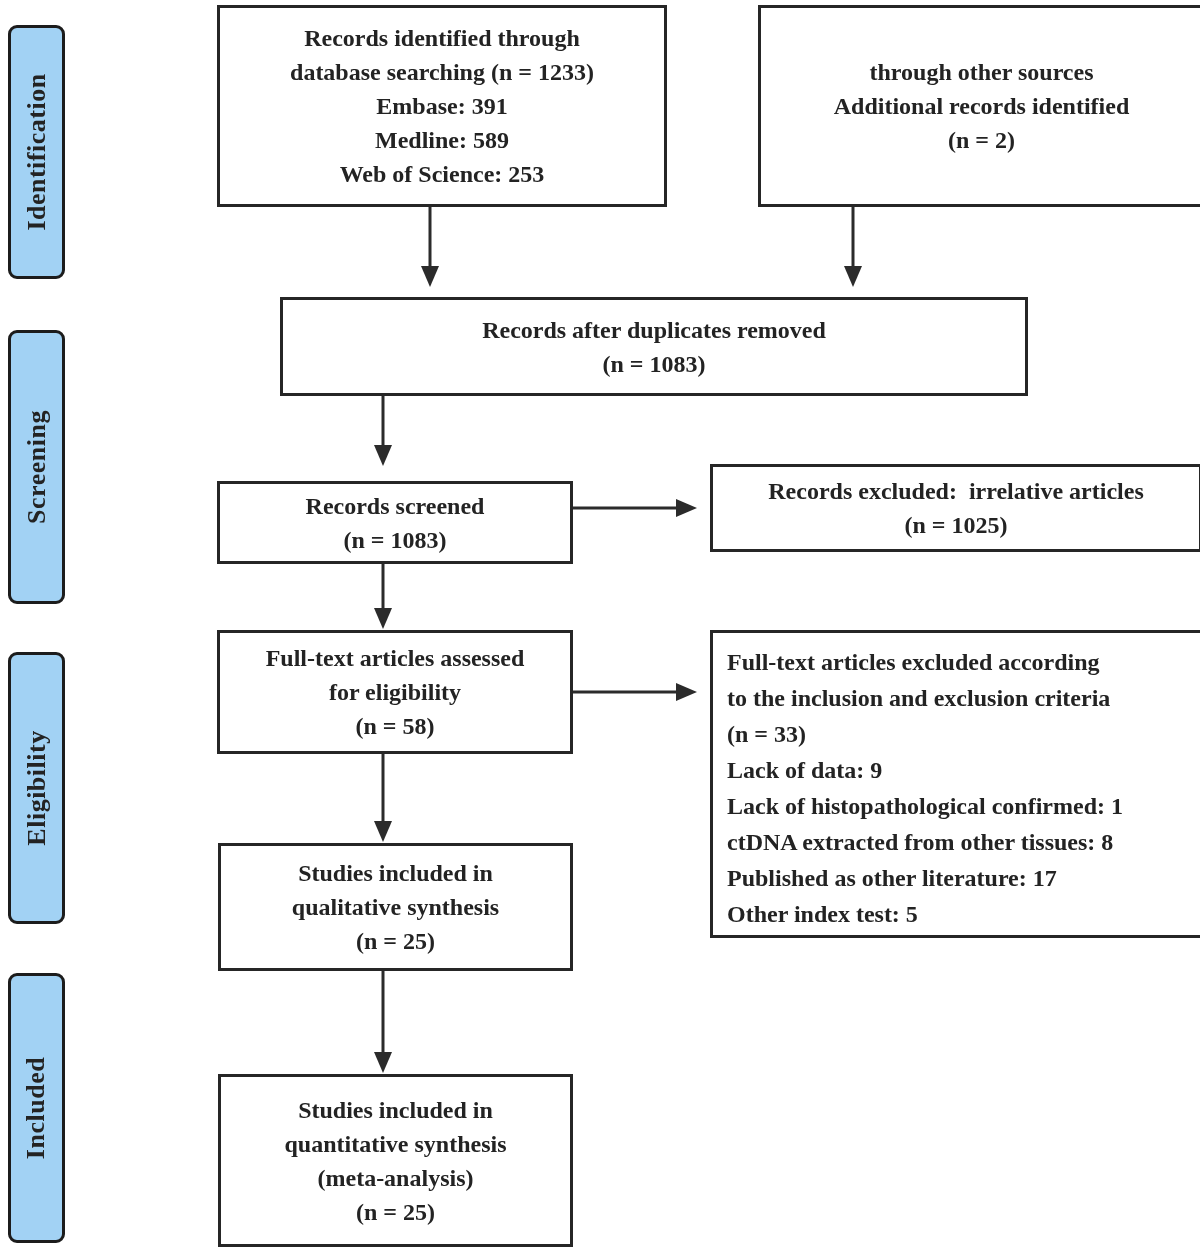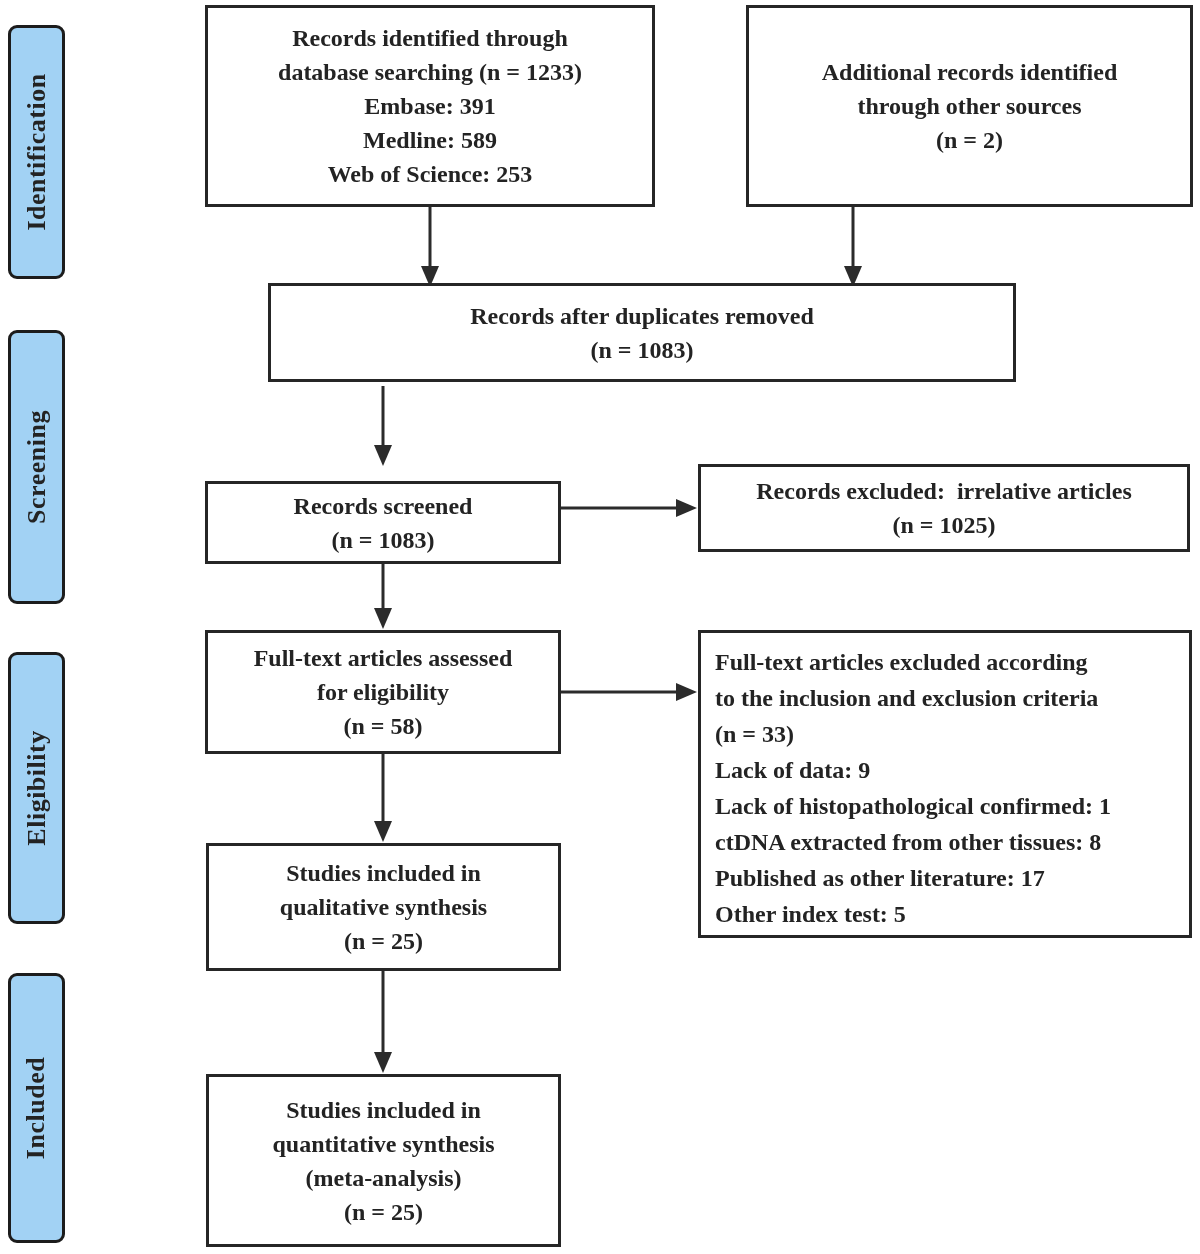--- a/index.html
+++ b/index.html
@@ -51,34 +51,35 @@
     box-sizing: border-box;
     display: flex;
     flex-direction: column;
     justify-content: center;
     align-items: center;
     z-index: 2;
     font-weight: bold;
     font-size: 24px;
     line-height: 34px;
     text-align: center;
+    margin-left: 12px;
   }
   .box .line {
     white-space: pre;
   }
   .box.left-align {
     align-items: flex-start;
     text-align: left;
     justify-content: flex-start;
     padding: 11px 12px 8px 14px;
     line-height: 36px;
   }
   #box-identified   { left: 205px; top: 5px;    width: 450px; height: 202px; }
   #box-additional   { left: 746px; top: 5px;    width: 447px; height: 202px; }
-  #box-duplicates   { left: 268px; top: 283px;  width: 748px; height: 99px;  }
+  #box-duplicates   { left: 268px; top: 297px;  width: 748px; height: 99px;  }
   #box-screened     { left: 205px; top: 481px;  width: 356px; height: 83px;  }
   #box-excluded     { left: 698px; top: 464px;  width: 492px; height: 88px;  }
   #box-fulltext     { left: 205px; top: 630px;  width: 356px; height: 124px; }
   #box-ft-excluded  { left: 698px; top: 630px;  width: 494px; height: 308px; }
   #box-qualitative  { left: 206px; top: 843px;  width: 355px; height: 128px; }
   #box-quantitative { left: 206px; top: 1074px; width: 355px; height: 173px; }
 
   #stage-identification { top: 25px;  height: 254px; }
   #stage-screening      { top: 330px; height: 274px; }
   #stage-eligibility    { top: 652px; height: 272px; }
@@ -149,22 +150,22 @@
 
   <div class="box" id="box-identified">
     <div class="line">Records identified through</div>
     <div class="line">database searching (n = 1233)</div>
     <div class="line">Embase: 391</div>
     <div class="line">Medline: 589</div>
     <div class="line">Web of Science: 253</div>
   </div>
 
   <div class="box" id="box-additional">
+    <div class="line">through other sources</div>
     <div class="line">Additional records identified</div>
-    <div class="line">through other sources</div>
     <div class="line">(n = 2)</div>
   </div>
 
   <div class="box" id="box-duplicates">
     <div class="line">Records after duplicates removed</div>
     <div class="line">(n = 1083)</div>
   </div>
 
   <div class="box" id="box-screened">
     <div class="line">Records screened</div>

